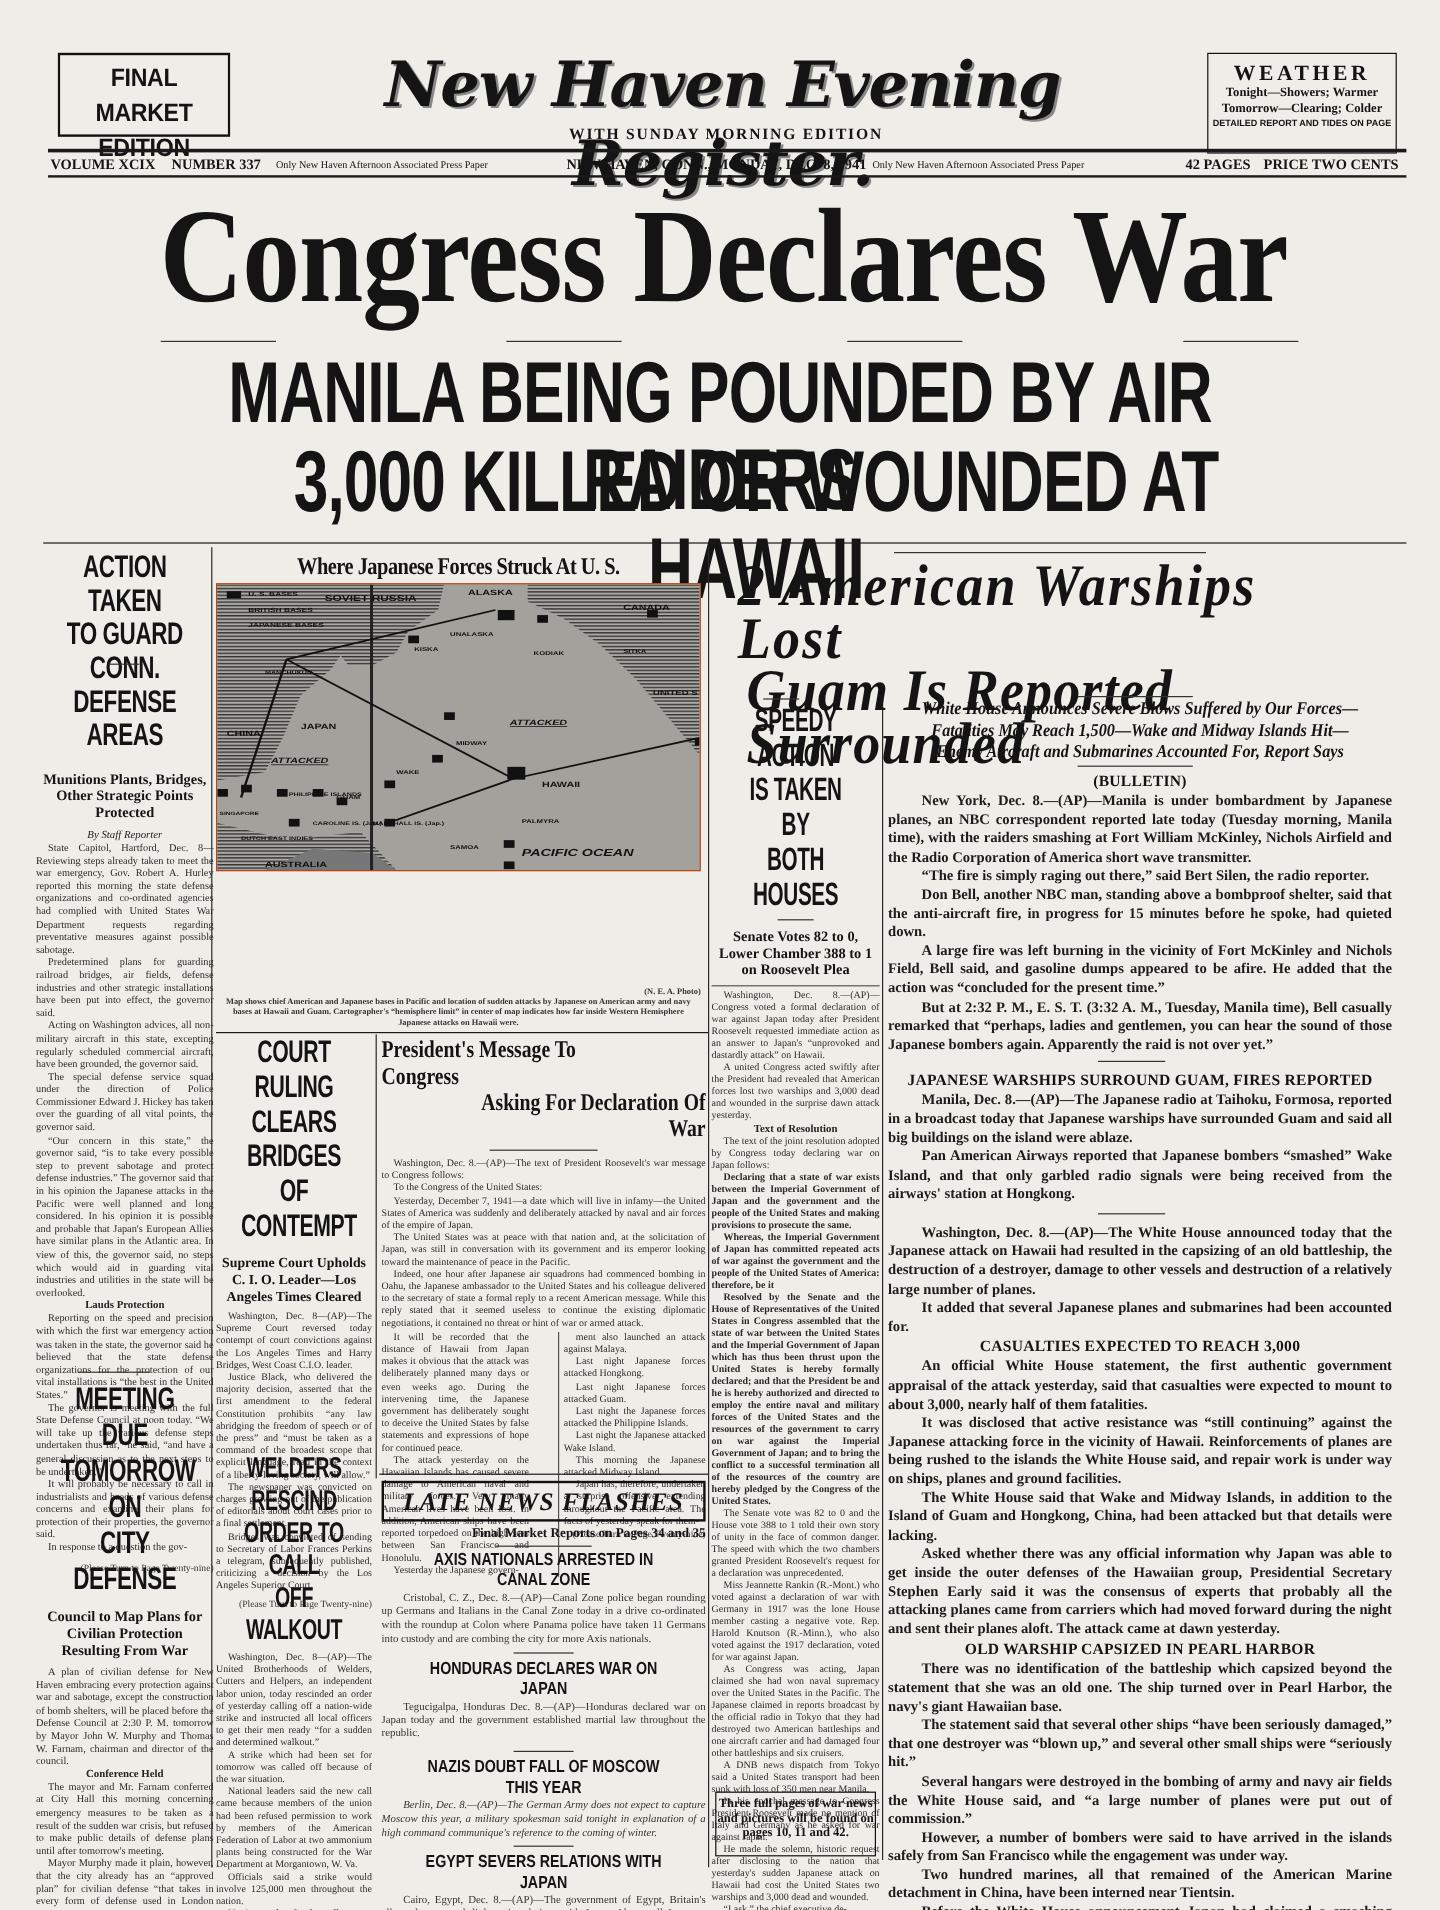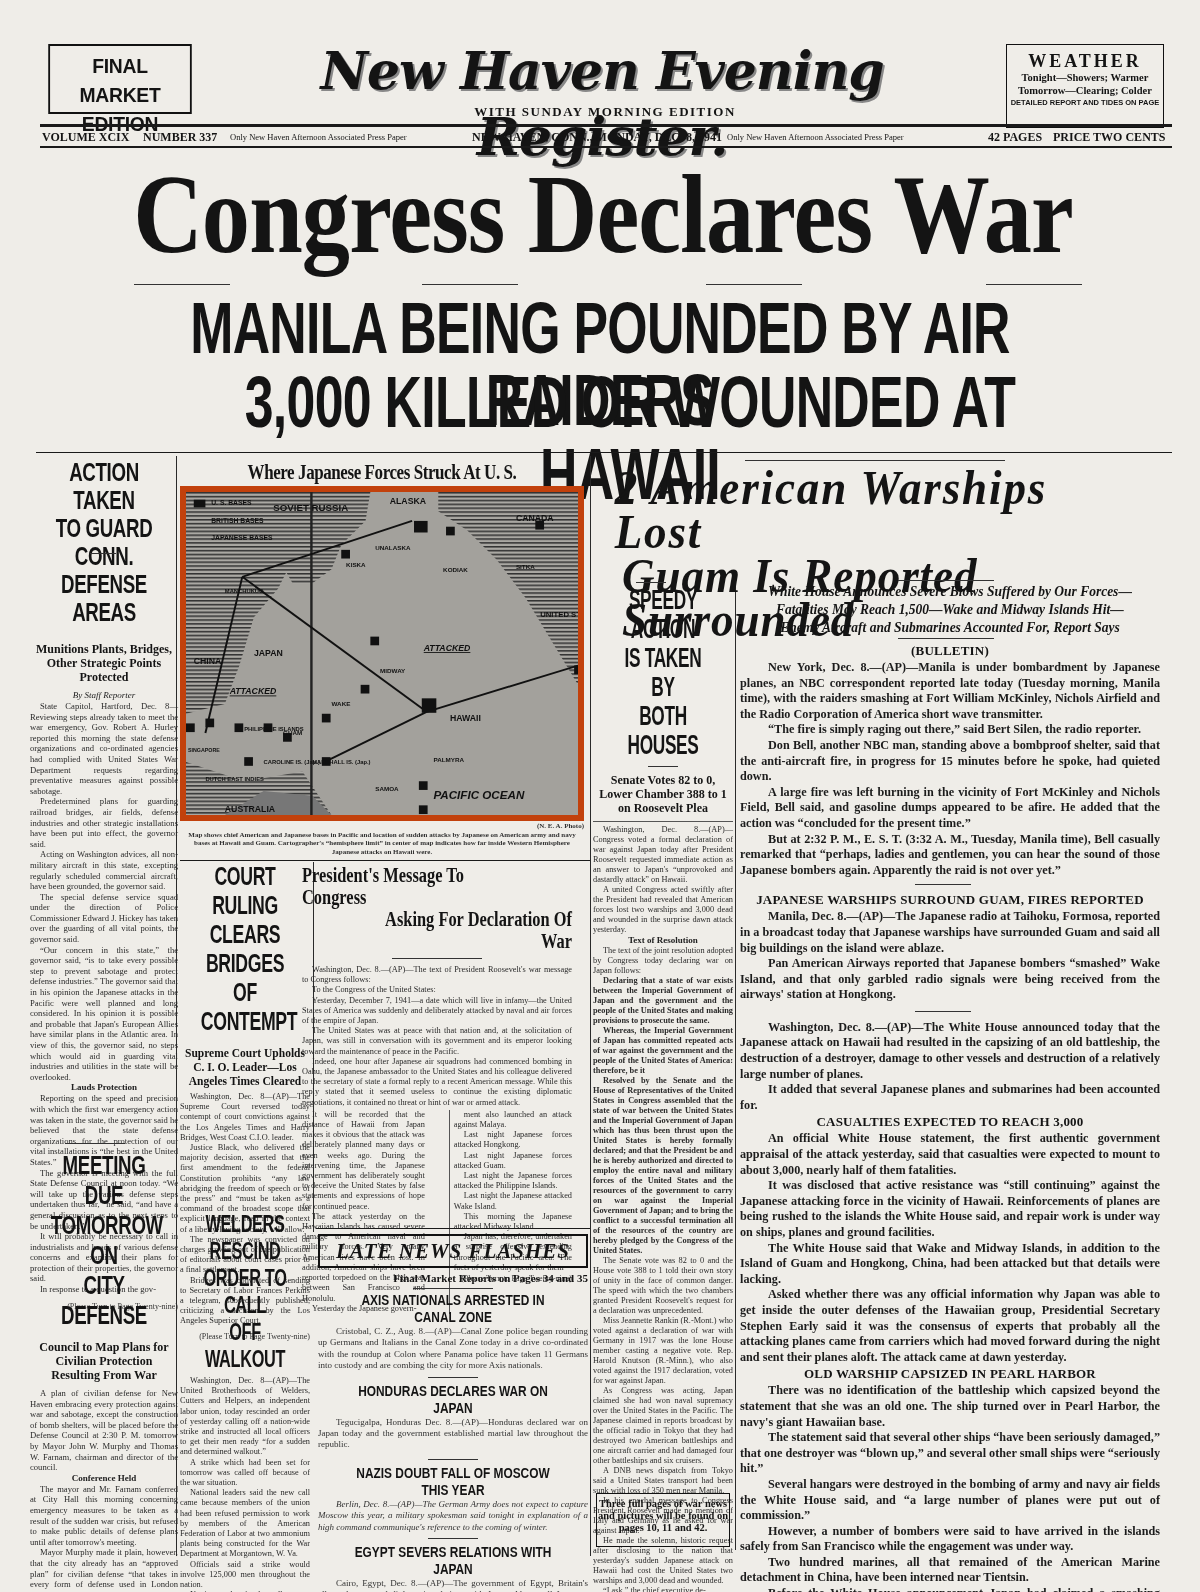--- a/index.html
+++ b/index.html
@@ -33,21 +33,21 @@
 .deck{font-weight:bold;text-align:center;font-size:13.5px;line-height:16px}
 .body{font-size:8.6px;line-height:10.6px;text-align:justify;color:#2a2a2a}
 .body p{text-indent:10px}
 .subh{text-align:center;font-weight:bold;font-size:9px;line-height:11px;color:#222}
 .turn{text-align:right;font-size:8px;line-height:12px;color:#333}
 .big-body{font-size:12.2px;line-height:15.6px;text-align:justify;font-weight:bold;color:#1c1c1c}
 .big-body p{text-indent:28px}
 .big-sub{text-align:center;font-size:13px;font-weight:bold;line-height:18px;letter-spacing:0.2px}
 
 
-#map{left:180px;top:486px;width:404px;height:335px;background:#a3a3a3;overflow:hidden;border:6px solid #c2410c}
+#map{left:180px;top:486px;width:404px;height:240px;background:#a3a3a3;overflow:hidden;border:1px solid #c2410c}
 #map svg{width:100%;height:100%;display:block}
 .maplbl{font-family:"Liberation Sans",sans-serif;font-weight:bold;fill:#111}
 
 
 #lnf-box{left:318px;top:1234px;width:270px;height:34px;border:2px solid #111;text-align:center;font-style:italic;font-weight:bold;font-size:21px;line-height:30px;letter-spacing:1px}
 .flash-h{font-family:"Liberation Sans",sans-serif;font-weight:bold;text-align:center;font-size:14.5px;line-height:17px;transform:scaleX(0.82);transform-origin:center}
 .flash-b{font-size:9px;line-height:11.4px;text-align:justify;color:#333}
 .flash-b p{text-indent:18px}
 
 #three-box{left:596px;top:1493px;width:134px;height:54px;border:1.5px solid #111;text-align:center;font-size:10.5px;line-height:12px;padding-top:4px;font-weight:bold}
@@ -243,21 +243,21 @@
     <p>Washington, Dec. 8—(AP)—The United Brotherhoods of Welders, Cutters and Helpers, an independent labor union, today rescinded an order of yesterday calling off a nation-wide strike and instructed all local officers to get their men ready “for a sudden and determined walkout.”</p>
     <p>A strike which had been set for tomorrow was called off because of the war situation.</p>
     <p>National leaders said the new call came because members of the union had been refused permission to work by members of the American Federation of Labor at two ammonium plants being constructed for the War Department at Morgantown, W. Va.</p>
     <p>Officials said a strike would involve 125,000 men throughout the nation.</p>
     <p>No time or date for the walkout was set, but Heber Brown of the union's national headquarters in Washington, said that it will be called when and if the government “tells us it can't do anything” to settle the dispute.</p>
   </div>
 </div>
 
 <div class="vrule" style="left:313px;top:862px;height:370px"></div>
 
-<div class="abs" style="left:302px;top:864px;width:270px">
+<div class="abs" style="left:318px;top:864px;width:270px">
   <div style="font-family:'Liberation Serif',serif;font-weight:bold;font-size:20px;line-height:22px">
     <div style="transform:scaleX(0.82);transform-origin:left">President's Message To Congress</div>
     <div style="transform:scaleX(0.82);transform-origin:right;text-align:right">Asking For Declaration Of War</div>
   </div>
   <div class="short" style="position:relative;left:90px;width:90px;margin:6px 0"></div>
   <div class="body" style="font-size:8.3px;line-height:10.2px">
     <p>Washington, Dec. 8.—(AP)—The text of President Roosevelt's war message to Congress follows:</p>
     <p>To the Congress of the United States:</p>
     <p>Yesterday, December 7, 1941—a date which will live in infamy—the United States of America was suddenly and deliberately attacked by naval and air forces of the empire of Japan.</p>
     <p>The United States was at peace with that nation and, at the solicitation of Japan, was still in conversation with its government and its emperor looking toward the maintenance of peace in the Pacific.</p>
@@ -285,21 +285,21 @@
 
 <div class="abs" id="lnf-box">
   <span>LATE NEWS FLASHES</span>
 </div>
 <div class="abs" style="left:318px;top:1272px;width:270px;text-align:right;font-weight:bold;font-size:11px">Final Market Reports on Pages 34 and 35</div>
 <div class="abs" style="left:318px;top:1288px;width:270px">
   <div class="short" style="position:relative;left:95px;width:80px;margin-bottom:3px"></div>
   <div>
     <div class="flash-h">AXIS NATIONALS ARRESTED IN CANAL ZONE</div>
     <div class="flash-b">
-        <p>Cristobal, C. Z., Aug. 8.—(AP)—Canal Zone police began rounding up Germans and Italians in the Canal Zone today in a drive co-ordinated with the roundup at Colon where Panama police have taken 11 Germans into custody and are combing the city for more Axis nationals.</p>
+        <p>Cristobal, C. Z., Dec. 8.—(AP)—Canal Zone police began rounding up Germans and Italians in the Canal Zone today in a drive co-ordinated with the roundup at Colon where Panama police have taken 11 Germans into custody and are combing the city for more Axis nationals.</p>
       </div>
   </div>
   <div class="short" style="position:relative;left:110px;width:50px;margin:5px 0"></div>
   <div>
     <div class="flash-h">HONDURAS DECLARES WAR ON JAPAN</div>
     <div class="flash-b">
         <p>Tegucigalpa, Honduras Dec. 8.—(AP)—Honduras declared war on Japan today and the government established martial law throughout the republic.</p>
       </div>
   </div>
   <div class="short" style="position:relative;left:110px;width:50px;margin:8px 0 5px"></div>

